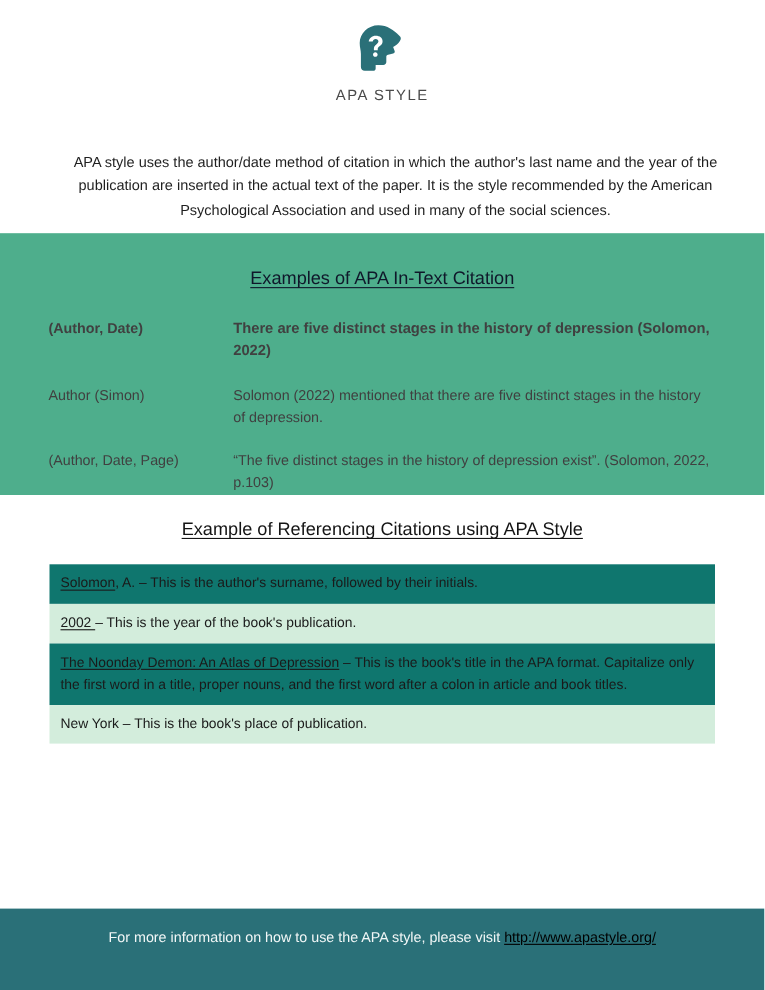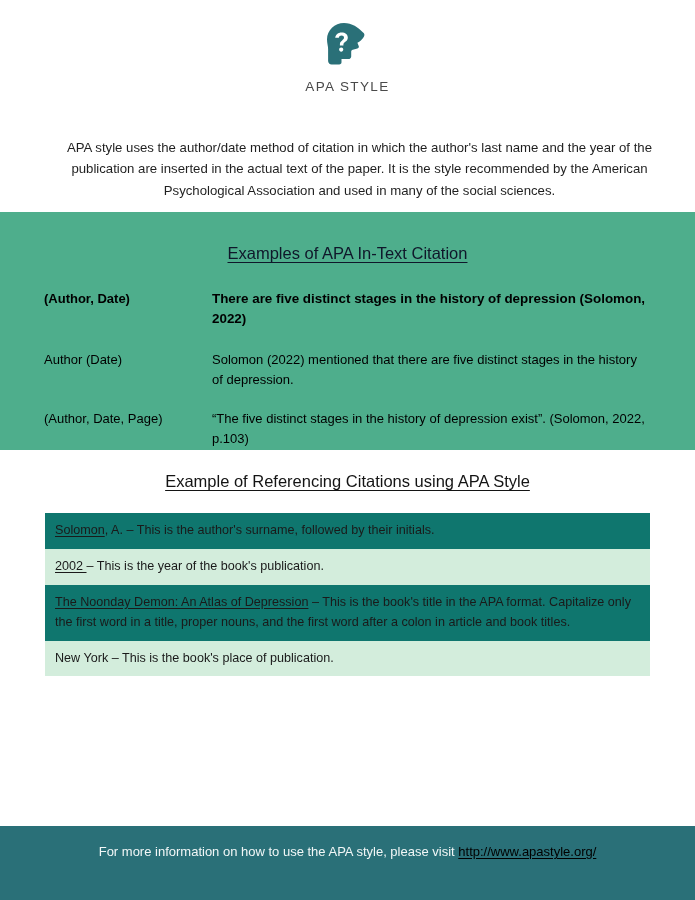--- a/index.html
+++ b/index.html
@@ -93,21 +93,21 @@
   }
   .cite-table {
     width: 100%;
     border-collapse: collapse;
   }
   .cite-table td {
     vertical-align: top;
     padding: 0 0 20px 0;
     font-size: 13px;
     line-height: 1.52;
-    color: #000000;
+    color: #404040;
   }
   .cite-label {
     width: 168px;
     padding-right: 8px;
   }
   .cite-row-strong .cite-label,
   .cite-row-strong .cite-value {
     font-weight: bold;
   }
   .cite-row-strong .cite-value {
@@ -192,21 +192,21 @@
 
   <section class="examples-band">
     <h2 class="section-heading">Examples of APA In-Text Citation</h2>
     <table class="cite-table">
       <tbody>
         <tr class="cite-row-strong">
           <td class="cite-label">(Author, Date)</td>
           <td class="cite-value">There are five distinct stages in the history of depression (Solomon, 2022)</td>
         </tr>
         <tr>
-          <td class="cite-label">Author (Date)</td>
+          <td class="cite-label">Author (Simon)</td>
           <td class="cite-value">Solomon (2022) mentioned that there are five distinct stages in the history of depression.</td>
         </tr>
         <tr>
           <td class="cite-label">(Author, Date, Page)</td>
           <td class="cite-value">“The five distinct stages in the history of depression exist”. (Solomon, 2022, p.103)</td>
         </tr>
       </tbody>
     </table>
   </section>
 

